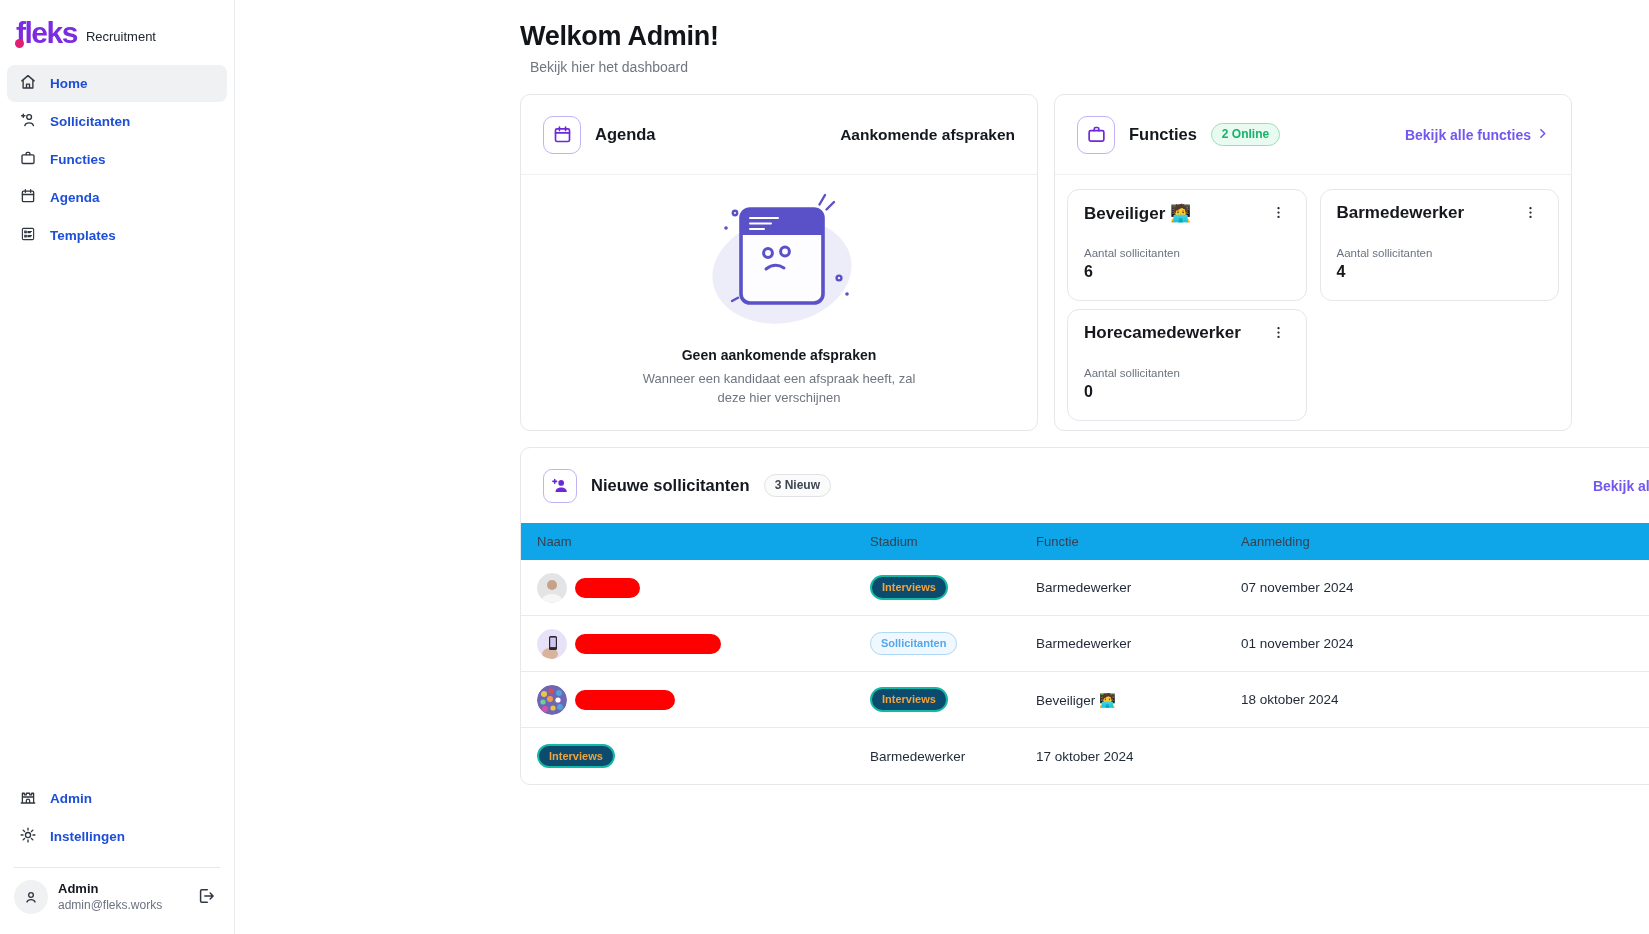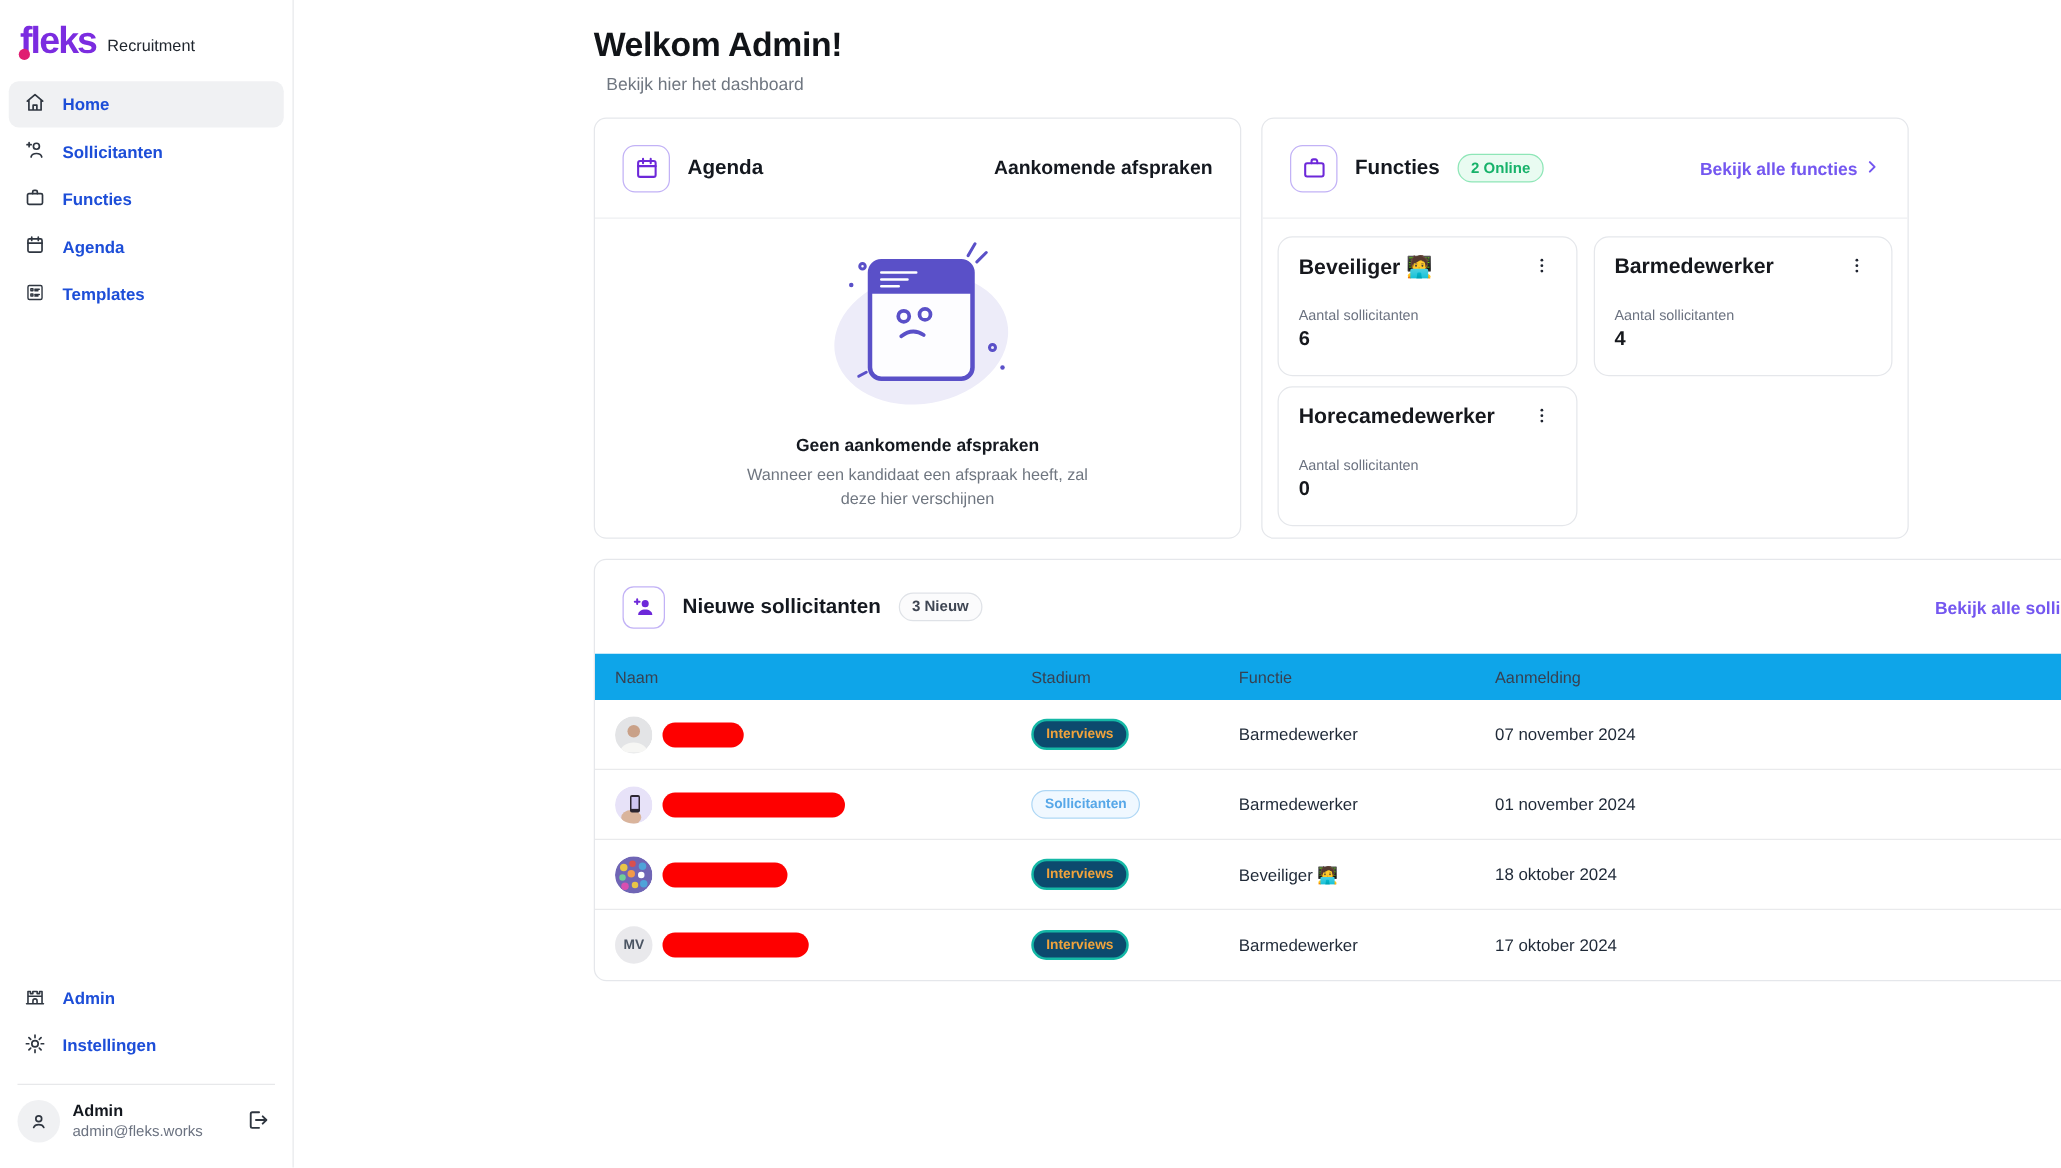--- a/index.html
+++ b/index.html
@@ -27,21 +27,21 @@
   .sb-divider { height:1px; background:#e7e8ea; margin:12px 14px 10px 14px; }
   .user-row { display:flex; align-items:center; gap:10px; padding:2px 14px 6px 14px; }
   .user-avatar { width:34px; height:34px; border-radius:50%; background:#f0f1f3;
                  display:flex; align-items:center; justify-content:center; }
   .user-meta { flex:1; line-height:1.25; }
   .user-name { font-size:13px; font-weight:700; color:#14181f; }
   .user-email { font-size:12px; color:#6b7280; }
   .logout-btn { background:none; border:none; cursor:pointer; padding:4px; }
 
   
-  .main { position:absolute; left:475px; top:0; width:1052px; }
+  .main { position:absolute; left:520px; top:0; width:1052px; }
   .page-title { margin-top:21px; font-size:27px; font-weight:800; color:#111418; letter-spacing:-0.3px; }
   .page-subtitle { margin-top:7px; font-size:14px; color:#6f7680;margin-left:10px; }
 
   .cards-row { display:flex; gap:16px; margin-top:19px; }
   .card { background:#fff; border:1px solid #e5e7eb; border-radius:10px; }
   .half-card { width:518px; height:337px; }
 
   .card-head { display:flex; align-items:center; gap:14px; padding:0 22px;
                height:80px; border-bottom:1px solid #eef0f2; }
   .icon-tile { width:38px; height:38px; border-radius:10px; border:1.5px solid #c2b2f6;
@@ -422,24 +422,20 @@
       <span class="cell-kebab">
           <button class="kebab-btn"><span><svg width="15" height="15" viewBox="0 0 24 24" fill="#1f2430">
                 <circle cx="12" cy="5" r="1.8"></circle>
                 <circle cx="12" cy="12" r="1.8"></circle>
                 <circle cx="12" cy="19" r="1.8"></circle>
               </svg></span></button>
         </span>
     </div>
 
     <div class="tgrid trow">
-      <span class="name-cell">
-        <span class="avatar avatar-initials">MV</span>
-        <span class="redact rw4"></span>
-      </span>
       <span><span class="badge badge-interviews">Interviews</span></span>
       <span>Barmedewerker</span>
       <span>17 oktober 2024</span>
       <span class="cell-kebab">
           <button class="kebab-btn"><span><svg width="15" height="15" viewBox="0 0 24 24" fill="#1f2430">
                 <circle cx="12" cy="5" r="1.8"></circle>
                 <circle cx="12" cy="12" r="1.8"></circle>
                 <circle cx="12" cy="19" r="1.8"></circle>
               </svg></span></button>
         </span>

